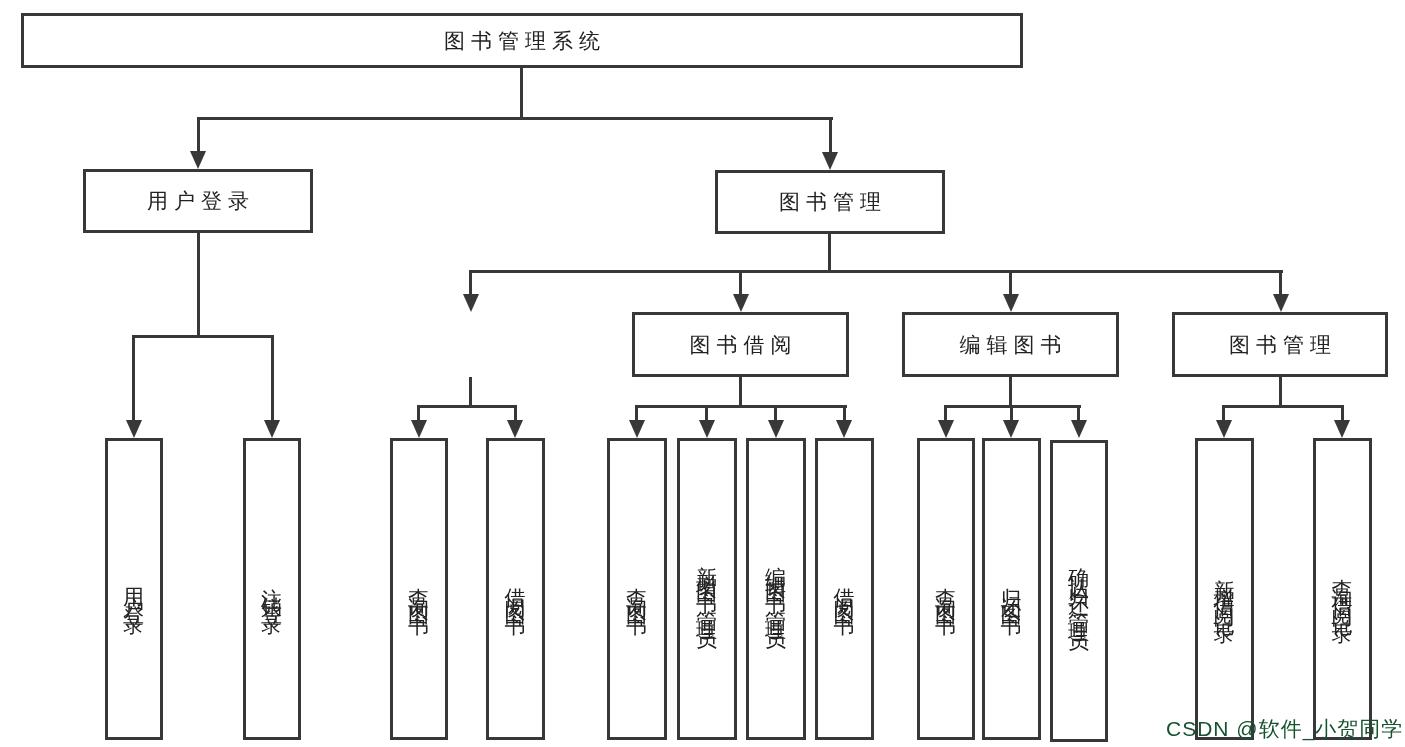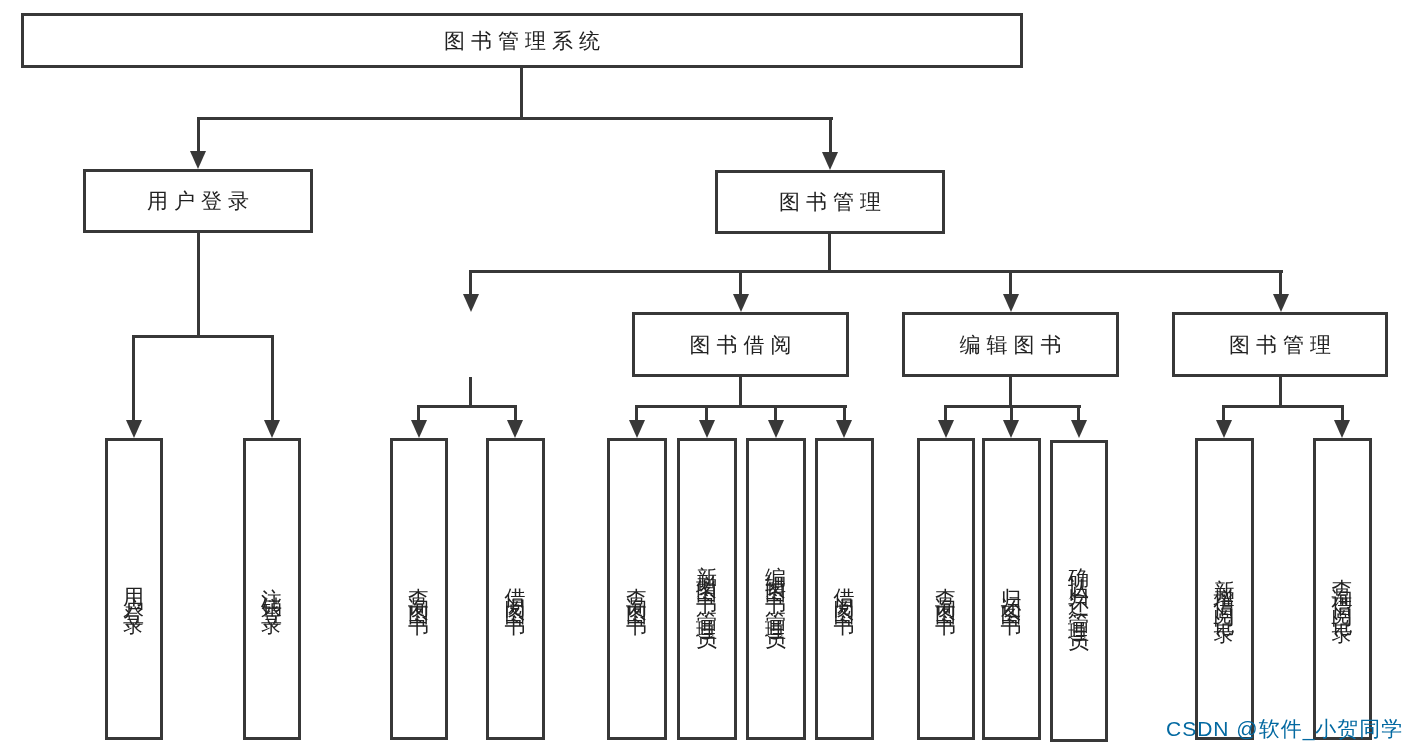--- a/index.html
+++ b/index.html
@@ -29,21 +29,21 @@
   .arr{
     position:absolute;width:0;height:0;
     border-left:8px solid transparent;
     border-right:8px solid transparent;
     border-top:18px solid #383838;
   }
   .watermark{
     position:absolute;
     left:1166px;top:715px;
     font-size:21px;
-    color:#0369a1;
+    color:#14532d;
     letter-spacing:1px;
     z-index:5;
     white-space:nowrap;
   }
 </style>
 </head>
 <body>
 
 <div class="canvas">
 

